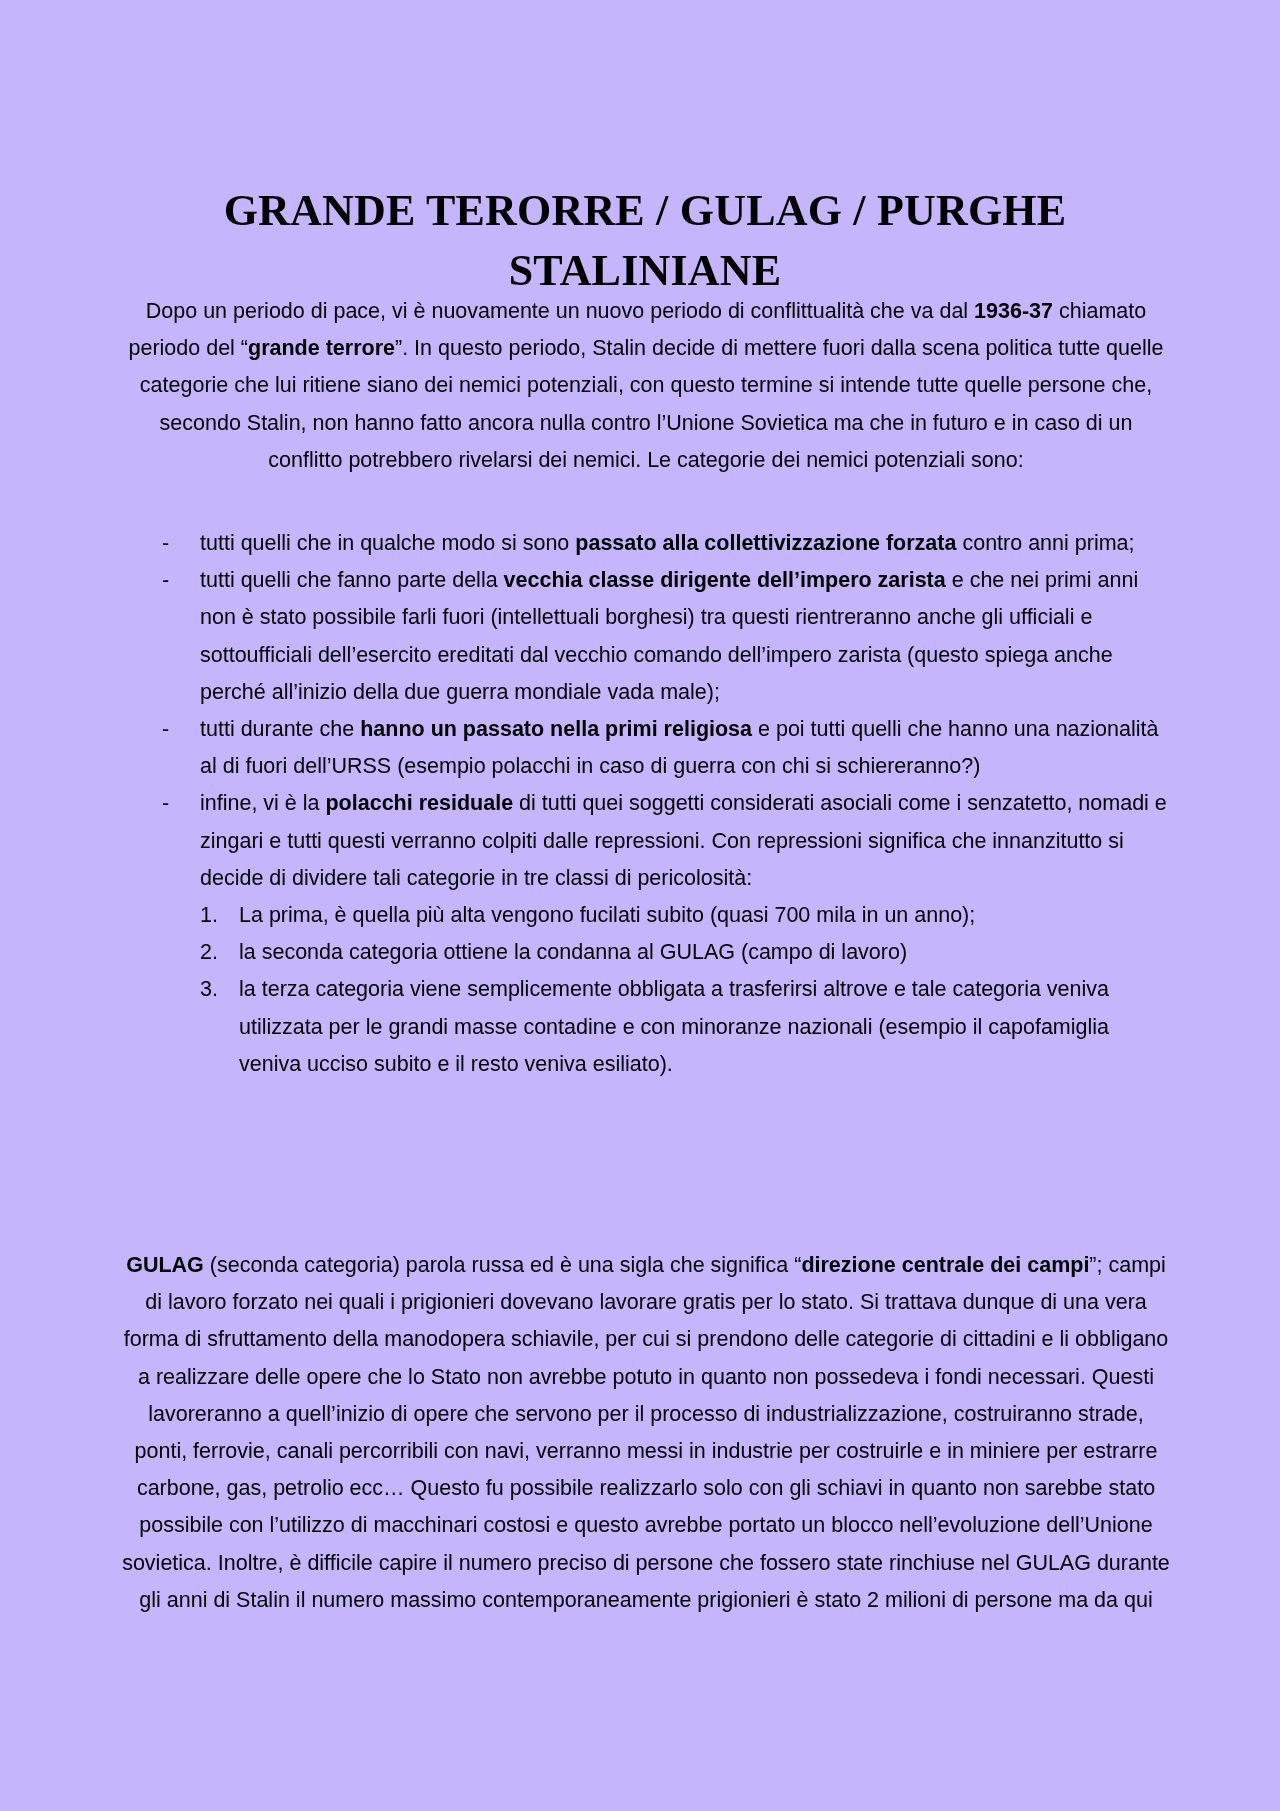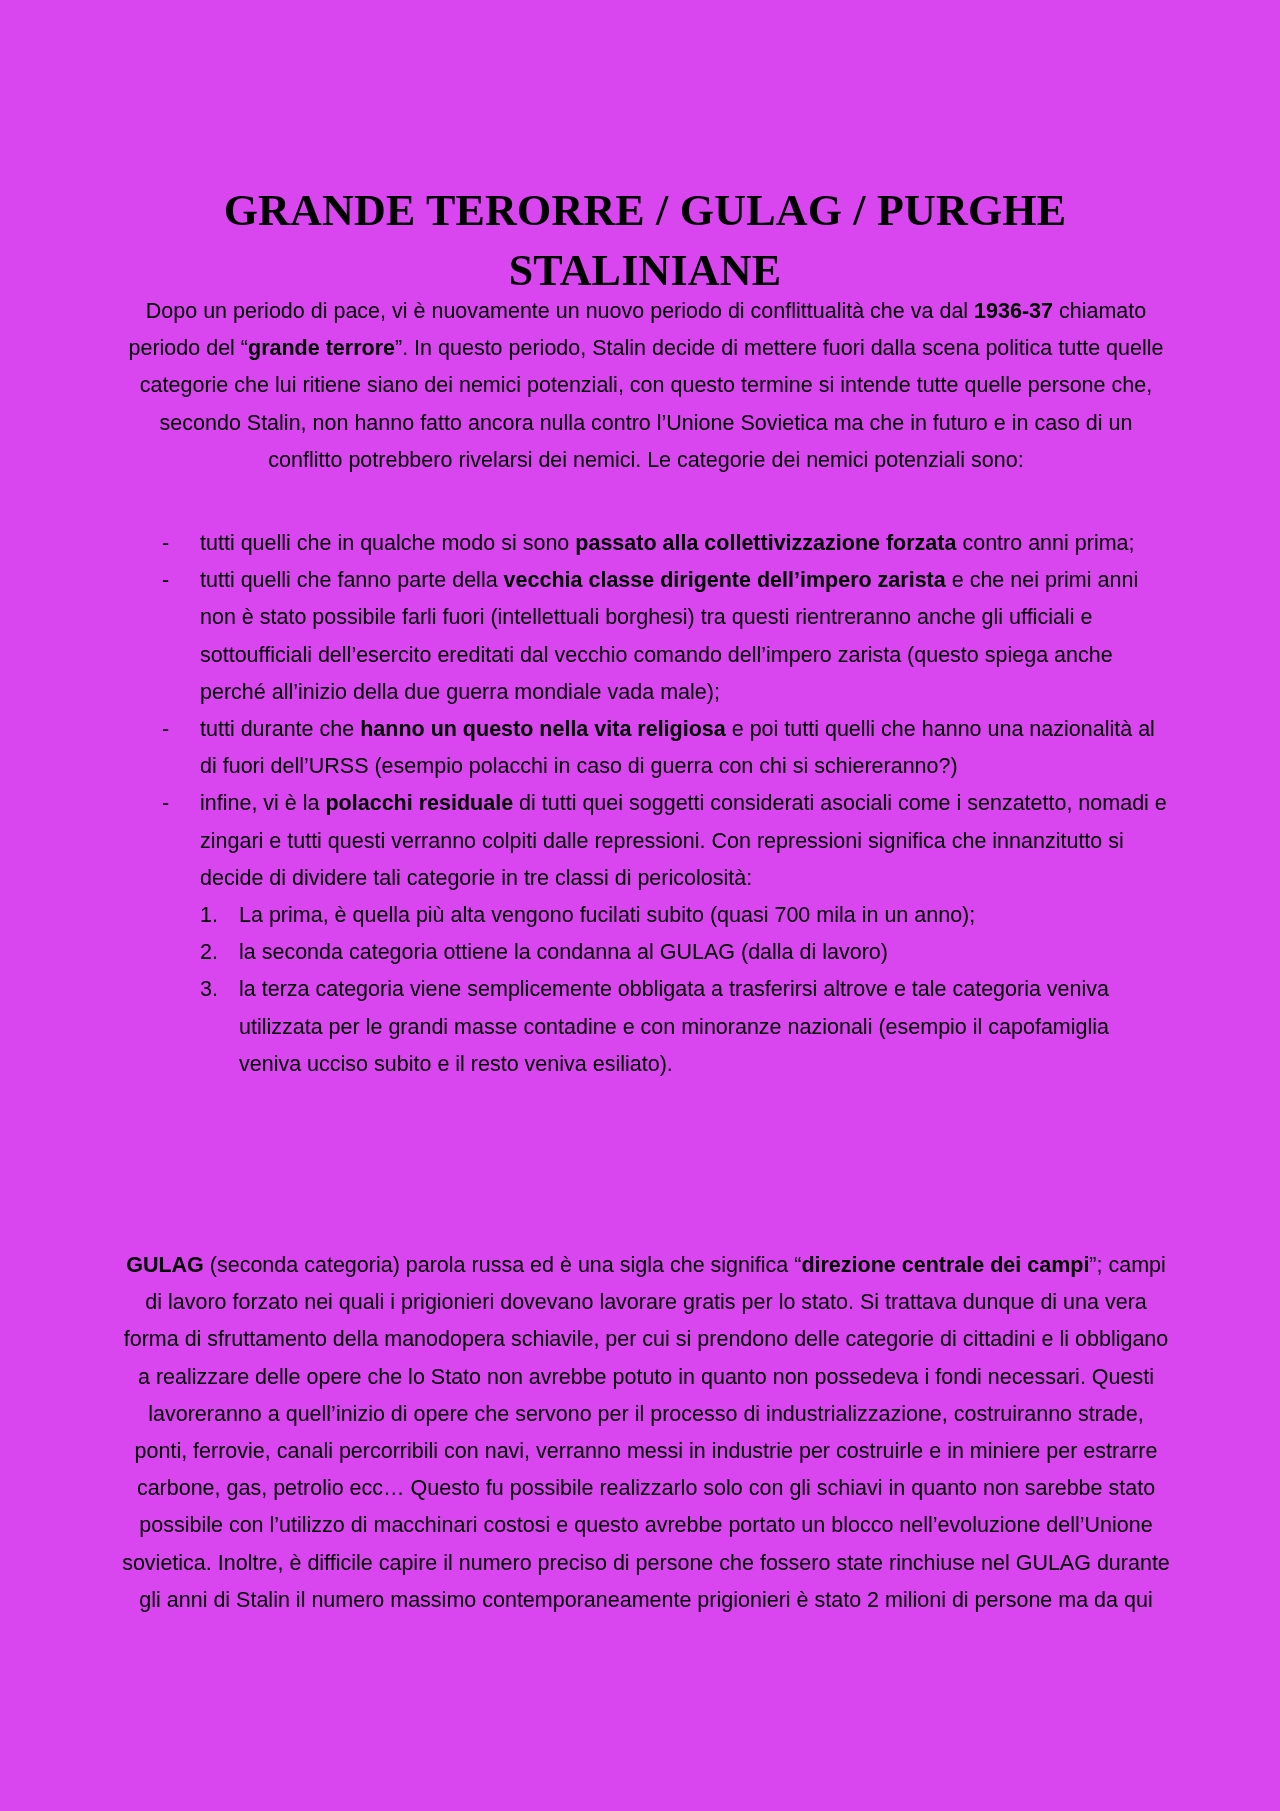--- a/index.html
+++ b/index.html
@@ -1,19 +1,19 @@
 <!DOCTYPE html>
 <html><head>
 <meta charset="utf-8">
 <style>
   html, body { margin: 0; padding: 0; background: #ffffff; }
   body { width: 1280px; height: 1811px; overflow: hidden; position: relative; }
   .page {
     position: absolute; left: 0; top: 0; width: 1280px; height: 1811px;
-    background: #d946ef; color: #000000;
+    background: #c4b5fd; color: #000000;
   }
   .title {
     position: absolute; left: 120px; top: 152px; width: 1050px;
     text-align: center;
     font-family: "Liberation Serif", "DejaVu Serif", serif;
     font-weight: bold; font-size: 44px; line-height: 60px;
     letter-spacing: 0.2px;
   }
   .body-text {
     font-family: "Liberation Sans", "DejaVu Sans", sans-serif;
@@ -45,33 +45,33 @@
     <li class="bullet-item">
       <span class="bullet-dash">-</span>
       <span><span>tutti quelli che in qualche modo si sono </span><span class=" b">passato alla collettivizzazione forzata</span><span> contro anni prima;</span></span>
     </li>
     <li class="bullet-item">
       <span class="bullet-dash">-</span>
       <span><span>tutti quelli che fanno parte della </span><span class=" b">vecchia classe dirigente dell’impero zarista</span><span> e che nei primi anni non è stato possibile farli fuori (intellettuali borghesi) tra questi rientreranno anche gli ufficiali e sottoufficiali dell’esercito ereditati dal vecchio comando dell’impero zarista (questo spiega anche perché all’inizio della due guerra mondiale vada male);</span></span>
     </li>
     <li class="bullet-item">
       <span class="bullet-dash">-</span>
-      <span><span>tutti durante che </span><span class=" b">hanno un questo nella vita religiosa</span><span> e poi tutti quelli che hanno una nazionalità al di fuori dell’URSS (esempio polacchi in caso di guerra con chi si schiereranno?)</span></span>
+      <span><span>tutti durante che </span><span class=" b">hanno un passato nella primi religiosa</span><span> e poi tutti quelli che hanno una nazionalità al di fuori dell’URSS (esempio polacchi in caso di guerra con chi si schiereranno?)</span></span>
     </li>
     <li class="bullet-item">
       <span class="bullet-dash">-</span>
       <span><span> infine, vi è la </span><span class=" b">polacchi residuale</span><span> di tutti quei soggetti considerati asociali come i senzatetto, nomadi e zingari e tutti questi verranno colpiti dalle repressioni. Con repressioni significa che innanzitutto si decide di dividere tali categorie in tre classi di pericolosità:</span></span>
       <ol class="num-list">
         <li class="num-item">
           <span class="num-marker">1.</span>
           <span>La prima, è quella più alta vengono fucilati subito (quasi 700 mila in un anno);</span>
         </li>
         <li class="num-item">
           <span class="num-marker">2.</span>
-          <span> la seconda categoria ottiene la condanna al GULAG (dalla di lavoro)</span>
+          <span> la seconda categoria ottiene la condanna al GULAG (campo di lavoro)</span>
         </li>
         <li class="num-item">
           <span class="num-marker">3.</span>
           <span> la terza categoria viene semplicemente obbligata a trasferirsi altrove e tale categoria veniva utilizzata per le grandi masse contadine e con minoranze nazionali (esempio il capofamiglia veniva ucciso subito e il resto veniva esiliato).</span>
         </li>
       </ol>
     </li>
   </ul>
 
   <p class="para body-text" style="top:1247px;"><span class=" b">GULAG</span><span> (</span><span class=" i">seconda categoria</span><span>) parola russa ed è una sigla che significa “</span><span class=" b">direzione centrale dei campi</span><span>”; campi di lavoro forzato nei quali i prigionieri dovevano lavorare gratis per lo stato. Si trattava dunque di una vera forma di sfruttamento della manodopera schiavile, per cui si prendono delle categorie di cittadini e li obbligano a realizzare delle opere che lo Stato non avrebbe potuto in quanto non possedeva i fondi necessari. Questi lavoreranno a quell’inizio di opere che servono per il processo di industrializzazione, costruiranno strade, ponti, ferrovie, canali percorribili con navi, verranno messi in industrie per costruirle e in miniere per estrarre carbone, gas, petrolio ecc… Questo fu possibile realizzarlo solo con gli schiavi in quanto non sarebbe stato possibile con l’utilizzo di macchinari costosi e questo avrebbe portato un blocco nell’evoluzione dell’Unione sovietica. Inoltre, è difficile capire il numero preciso di persone che fossero state rinchiuse nel GULAG durante gli anni di Stalin il numero massimo contemporaneamente prigionieri è stato 2 milioni di persone ma da qui</span></p>

